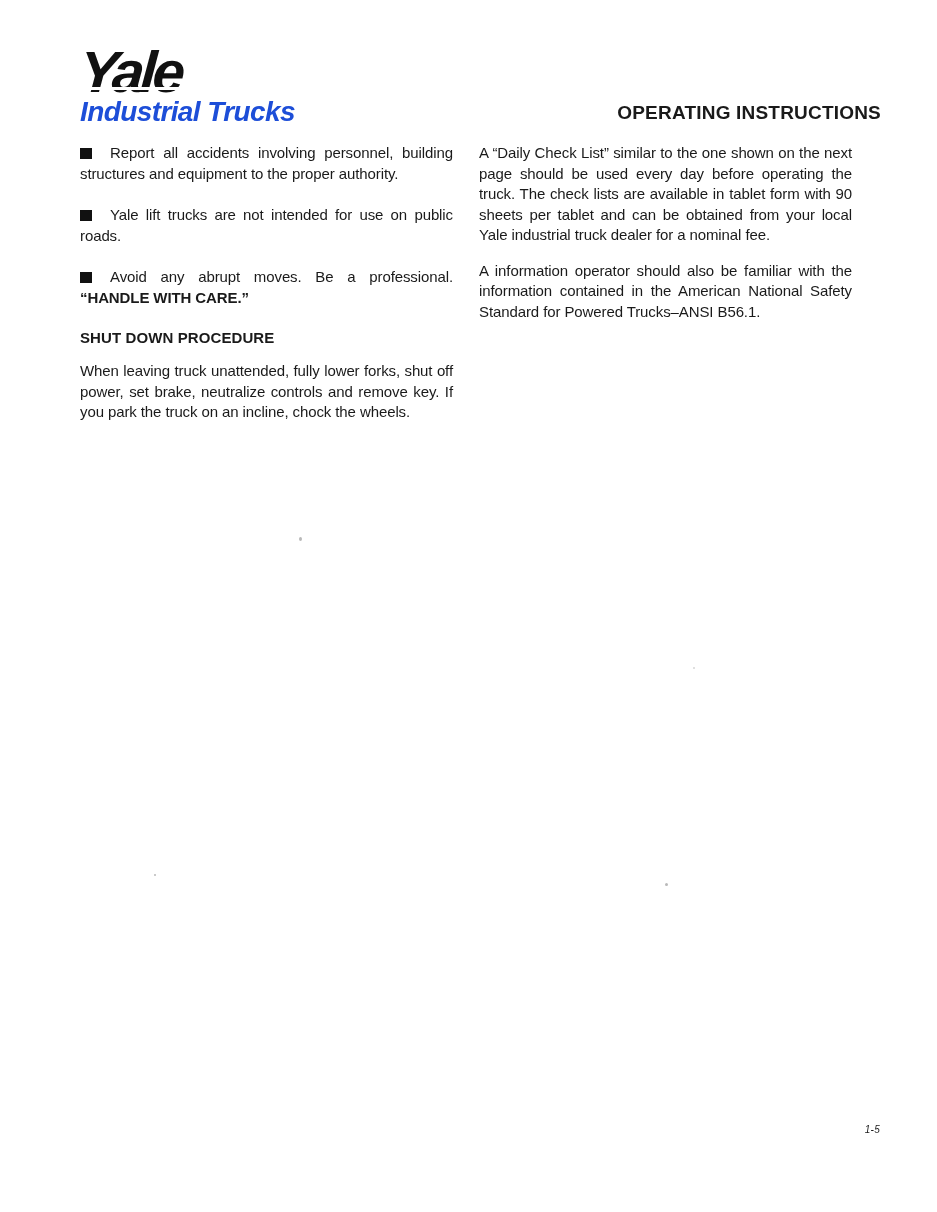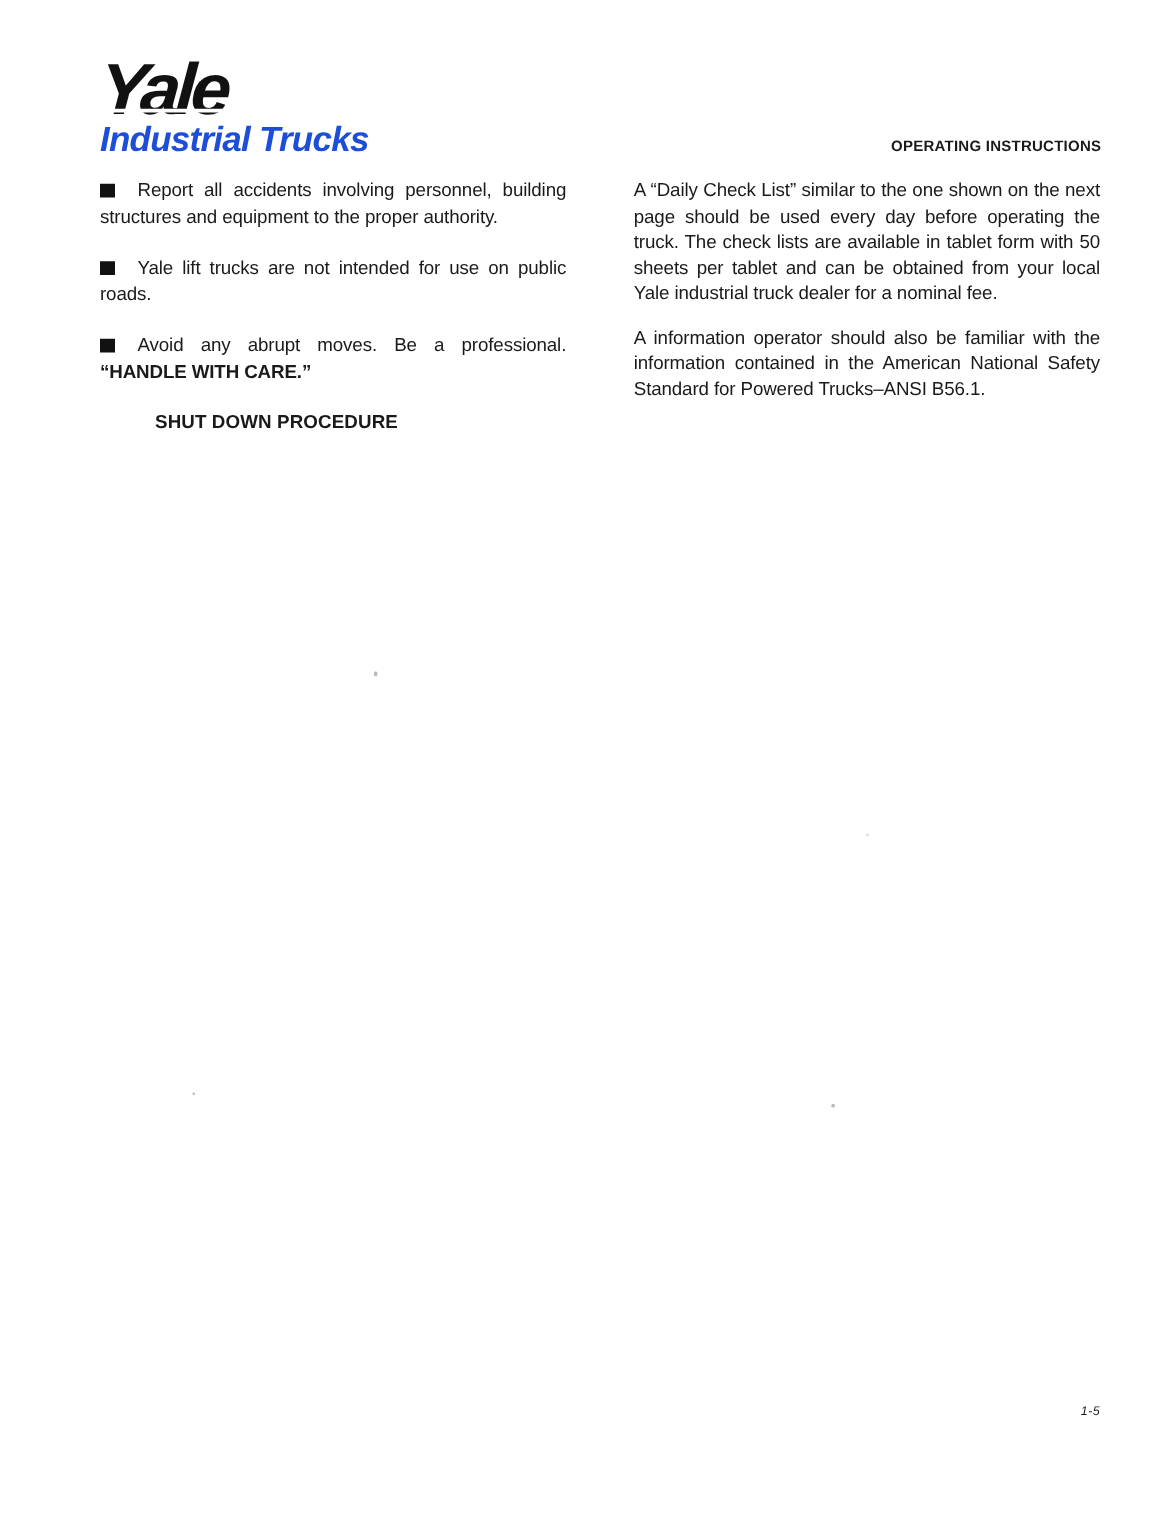--- a/index.html
+++ b/index.html
@@ -49,31 +49,31 @@
   }
   .logo-tagline {
     font-size: 28px;
     font-weight: bold;
     font-style: italic;
     letter-spacing: -0.6px;
     color: #1d4ed8;
     margin-top: 1px;
   }
   .header-right {
-    font-size: 12px;
+    font-size: 19px;
     font-weight: bold;
     letter-spacing: 0.2px;
     padding-bottom: 2px;
     white-space: nowrap;
   }
 
   
   .columns {
     display: flex;
-    gap: 54px;
+    gap: 26px;
   }
   .col { width: 373px; }
 
   .body-text {
     font-size: 15px;
     line-height: 20.5px;
     text-align: justify;
     letter-spacing: -0.1px;
   }
   p.body-text { margin-bottom: 15px; }
@@ -90,21 +90,21 @@
     top: 0.5px;
   }
   .bold { font-weight: bold; }
 
   .section-heading {
     font-size: 15px;
     font-weight: bold;
     letter-spacing: 0.1px;
     margin-bottom: 15px;
   }
-  .section-heading.spaced-top { margin-top: 9px; margin-left: 44px; }
+  .section-heading.spaced-top { margin-top: 9px; }
 
   
   .page-number {
     position: absolute;
     top: 1124px;
     right: 57px;
     font-size: 10px;
     font-style: italic;
     letter-spacing: 0.3px;
   }
@@ -144,27 +144,28 @@
       <div class="body-text bullet-para">
         <span class="bullet-square"></span><span>Yale lift trucks are not intended for use on public roads.</span><span class="bold"></span>
       </div>
 
       <div class="body-text bullet-para">
         <span class="bullet-square"></span><span>Avoid any abrupt moves. Be a professional. </span><span class="bold">“HANDLE WITH CARE.”</span>
       </div>
 
       <h2 class="section-heading spaced-top">SHUT DOWN PROCEDURE</h2>
 
+      <p class="body-text">When leaving truck unattended, fully lower forks, shut off power, set brake, neutralize controls and remove key. If you park the truck on an incline, chock the wheels.</p>
 
     </div>
 
     <div class="col">
 
 
-      <p class="body-text">A “Daily Check List” similar to the one shown on the next page should be used every day before operating the truck. The check lists are available in tablet form with 50 sheets per tablet and can be obtained from your local Yale industrial truck dealer for a nominal fee.</p>
+      <p class="body-text">A “Daily Check List” similar to the one shown on the next page should be used every day before operating the truck. The check lists are available in tablet form with 90 sheets per tablet and can be obtained from your local Yale industrial truck dealer for a nominal fee.</p>
 
 
       <p class="body-text">A information operator should also be familiar with the information contained in the American National Safety Standard for Powered Trucks–ANSI B56.1.</p>
 
     </div>
 
   </div>
 
   <div class="speck speck-1"></div>
   <div class="speck speck-2"></div>

